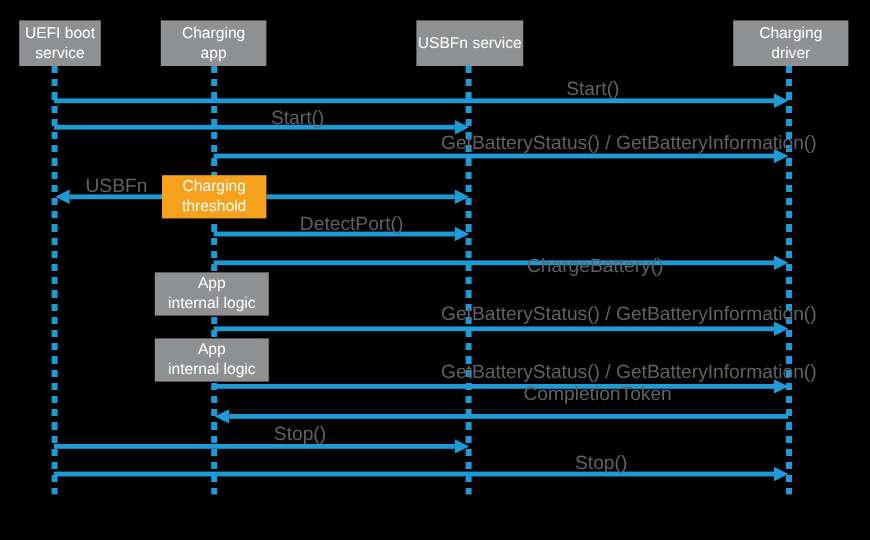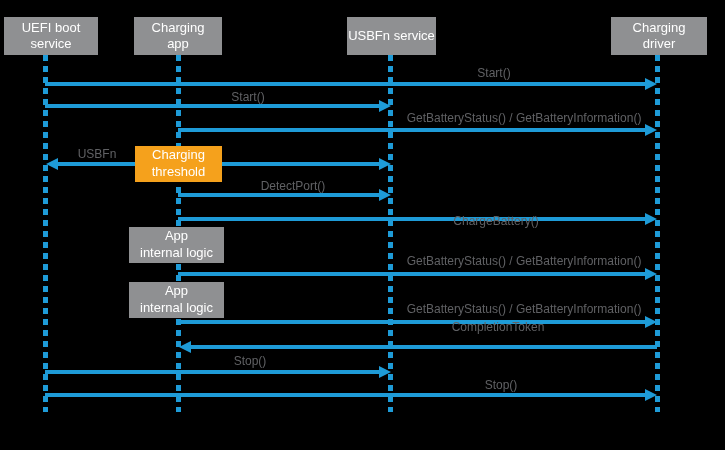--- a/index.html
+++ b/index.html
@@ -49,21 +49,21 @@
     left:-12px;top:50%;transform:translateY(-50%);
     width:0;height:0;
     border-style:solid;border-color:transparent;
     border-width:6px 12px 6px 0;
     border-right-color:var(--line,#1e9bd7);
   }
   .msg-label{
     position:absolute;
     transform:translateX(-50%);
     color:var(--label_text,#606164);
-    font-size:12px;
+    font-size:16px;
     white-space:nowrap;
     z-index:2;
     text-align:center;
   }
   .note{
     position:absolute;
     color:var(--note_text,#fff);
     display:flex;align-items:center;justify-content:center;
     text-align:center;
     font-size:13px;line-height:1.3;
@@ -76,21 +76,21 @@
 </head>
 <body>
 
 <div class="stage">
 
   <div class="lifeline" style="left:43px"></div>
   <div class="lifeline" style="left:176px"></div>
   <div class="lifeline" style="left:388px"></div>
   <div class="lifeline" style="left:655px"></div>
 
-  <div class="actor" style="left:4px;width:94px">UEFI boot
+  <div class="actor" style="left:16px;width:68px">UEFI boot
 service</div>
   <div class="actor" style="left:134px;width:88px">Charging
 app</div>
   <div class="actor" style="left:347px;width:89px">USBFn service</div>
   <div class="actor" style="left:611px;width:96px">Charging
 driver</div>
 
   <div class="msg-line arrow-right" style="left:45px;top:82px;width:600px"></div>
   <div class="msg-label" style="left:494px;top:66px">Start()</div>
 

